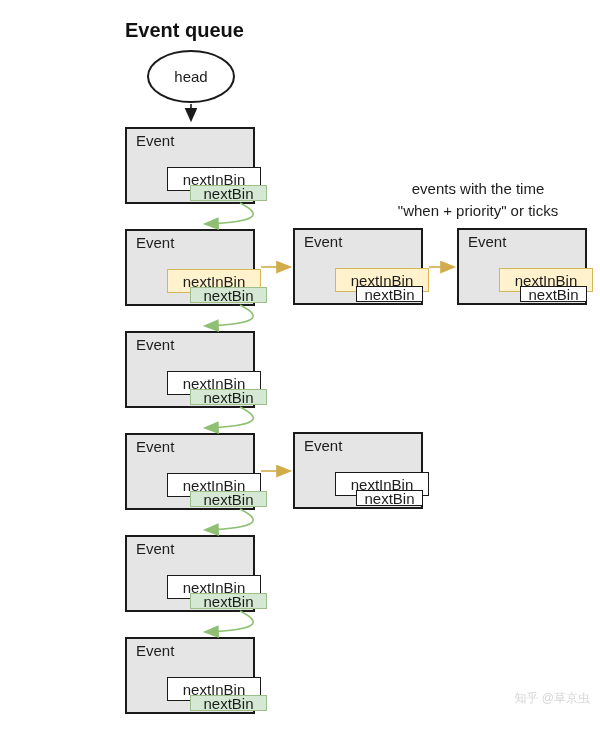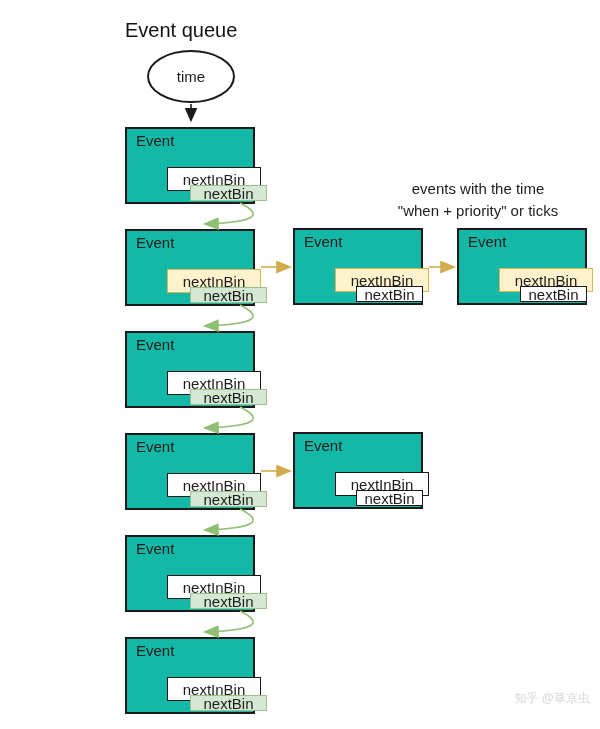--- a/index.html
+++ b/index.html
@@ -2,34 +2,34 @@
 <html style="--green-fill: #d5e8d4; --green-stroke: #9cbf8a; --yellow-fill: #fff2cc; --yellow-stroke: #d6b656; --arrow-green: #8fbf72; --arrow-yellow: #d2ac4a;"><head>
 <meta charset="utf-8">
 <style>
   html,body{margin:0;padding:0;background:#ffffff;}
   #canvas{
     position:relative;width:600px;height:729px;background:#ffffff;overflow:hidden;
     font-family:"Liberation Sans","DejaVu Sans",sans-serif;color:#1d1d1d;
   }
   #edges{position:absolute;left:0;top:0;width:600px;height:729px;pointer-events:none;z-index:5;}
   .page-title{
-    position:absolute;left:125px;top:19px;font-size:20px;font-weight:400;color:#111;
+    position:absolute;left:125px;top:19px;font-size:20px;font-weight:700;color:#111;
     white-space:nowrap;z-index:2;
   }
   .head-ellipse{
     position:absolute;left:147px;top:50px;width:88px;height:53px;box-sizing:border-box;
     border:2px solid #1a1a1a;border-radius:50%;background:#fff;
     display:flex;align-items:center;justify-content:center;font-size:15px;z-index:2;
   }
   .side-note{position:absolute;text-align:center;font-size:15px;z-index:2;}
   .note-left{left:12px;top:167px;width:86px;line-height:20px;}
   .note-right{left:366px;top:178px;width:224px;line-height:22px;}
   .event-box{
     position:absolute;width:130px;height:77px;box-sizing:border-box;
-    border:2px solid #1a1a1a;background:#14b8a6;z-index:3;
+    border:2px solid #1a1a1a;background:#e5e5e5;z-index:3;
   }
   .ev-title{position:absolute;left:9px;top:3px;font-size:15px;}
   .field{
     position:absolute;box-sizing:border-box;display:flex;align-items:center;justify-content:center;
     font-size:15px;background:#ffffff;
   }
   .nib{left:40px;top:25px;width:94px;height:24px;border:1.5px solid #1a1a1a;margin-top:13px;}
   .nib.yellow{background:var(--yellow-fill,#fff2cc);border-color:var(--yellow-stroke,#d6b656);}
   .nb{left:61px;top:56px;width:67px;height:16px;border:1.5px solid #1a1a1a;}
   .nb.green{left:63px;width:77px;background:var(--green-fill,#d5e8d4);border-color:var(--green-stroke,#9cbf8a);}
@@ -45,21 +45,21 @@
   }
 </style>
 </head>
 <body>
 
 <div id="canvas">
 
   <div class="page-title">Event queue</div>
 
   <div class="head-ellipse">
-    <span>time</span>
+    <span>head</span>
   </div>
 
 
   <div class="side-note note-right">
     <div>events with the time</div>
     <div>"when + priority" or ticks</div>
   </div>
 
   <div id="nodes-layer">
       <div class="event-box" style="left: 125px; top: 127px;">

